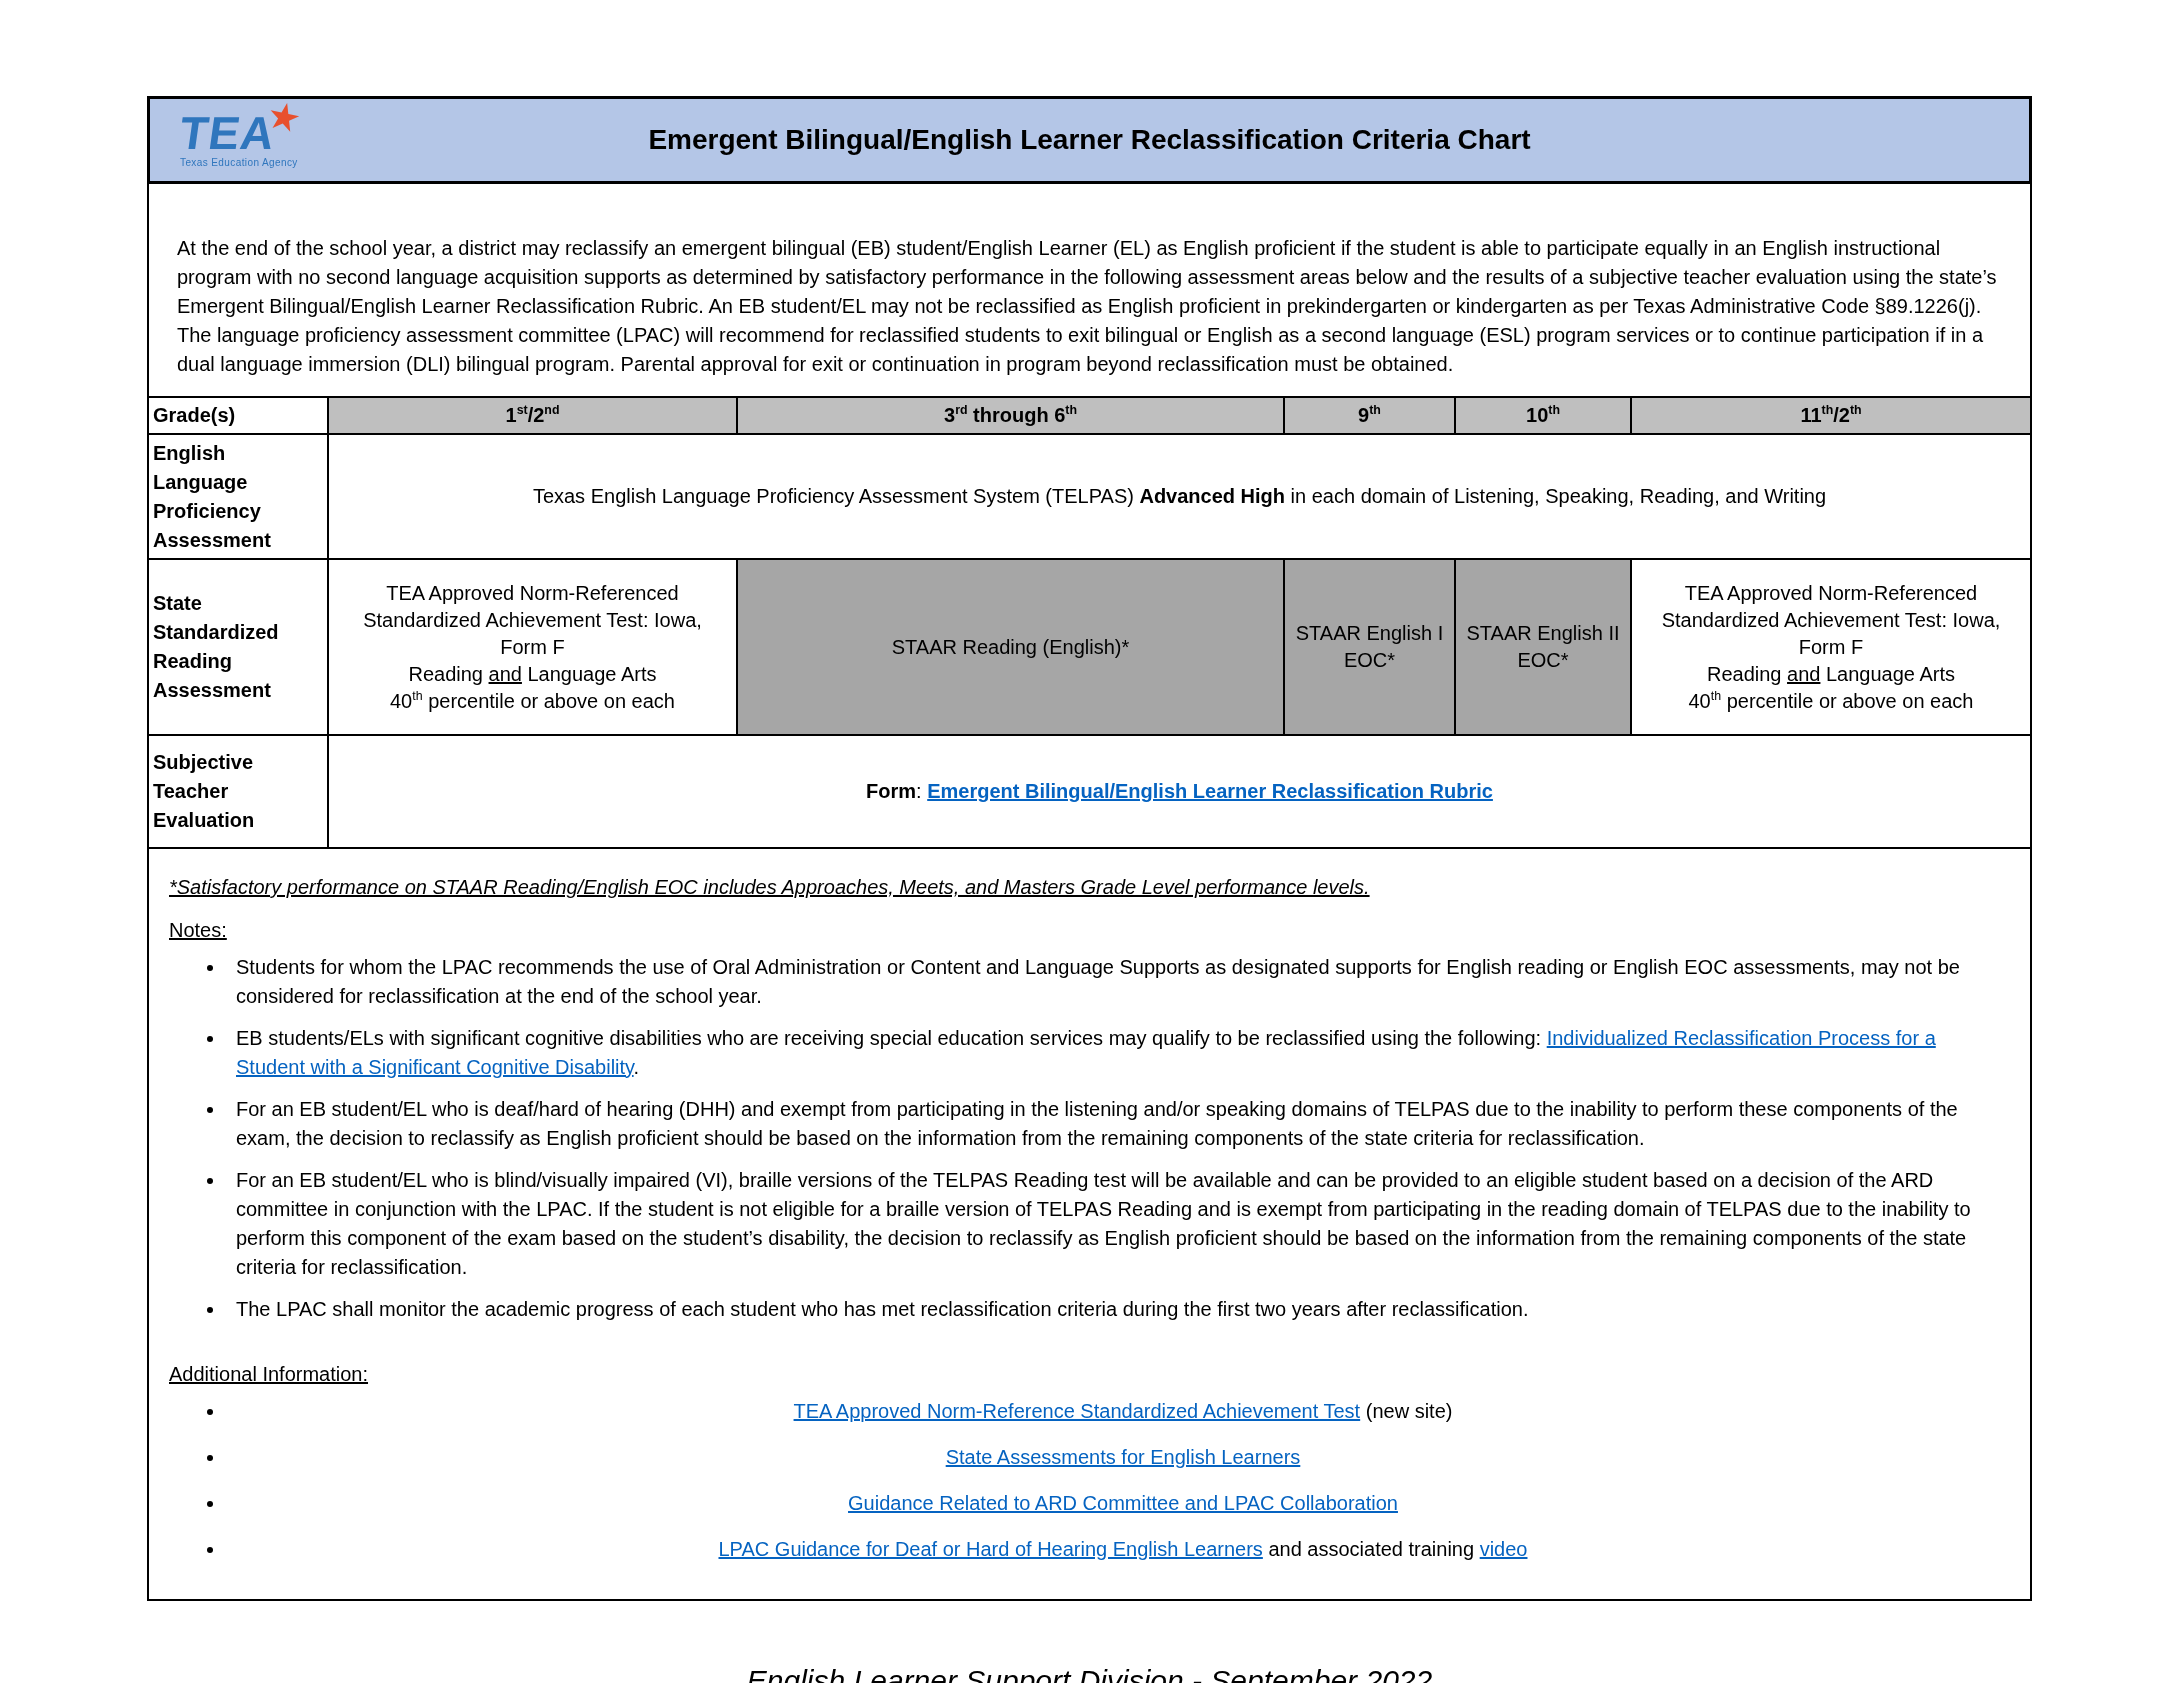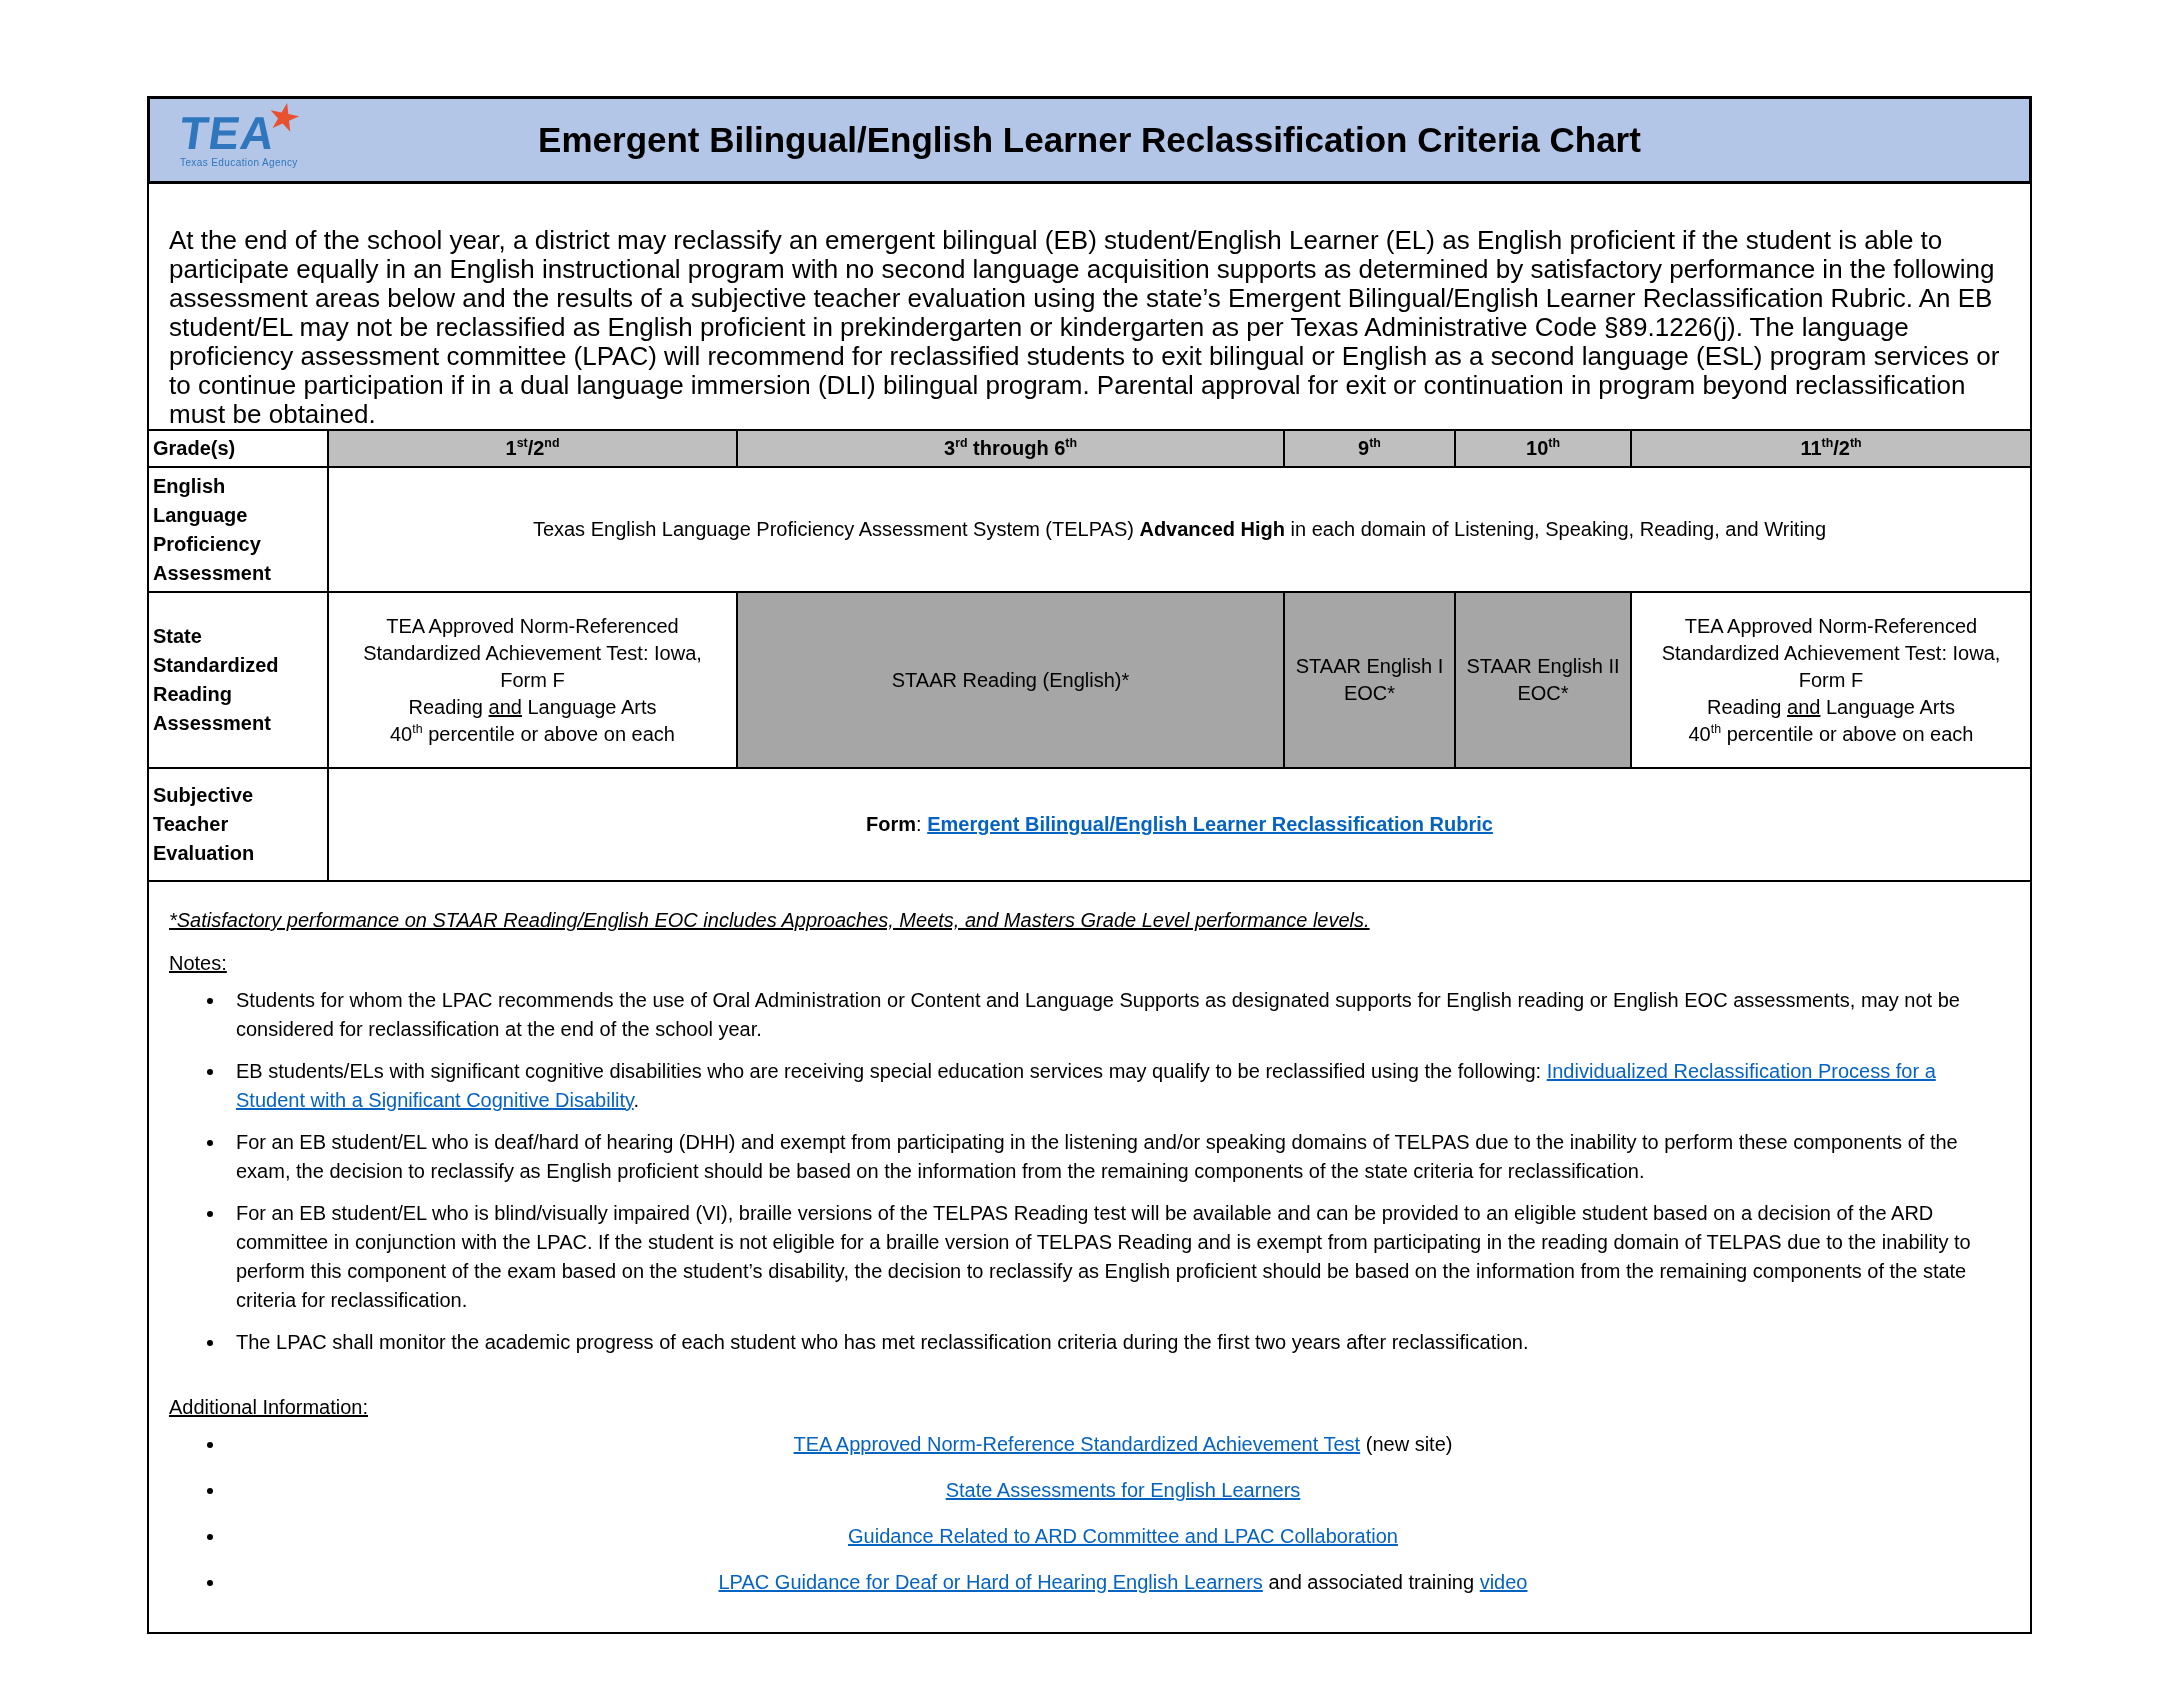--- a/index.html
+++ b/index.html
@@ -10,26 +10,26 @@
   
   .doc-header{box-sizing:border-box;width:100%;height:88px;background:#b4c6e7;
     border:3px solid #000;position:relative;display:flex;align-items:center;justify-content:center;}
   .logo{position:absolute;left:30px;top:9px;width:129px;}
   .logo-row{position:relative;height:51px;}
   .logo-text{display:inline-block;font-weight:bold;font-size:46px;line-height:50px;
     color:#2f76bd;transform:skewX(-8deg);letter-spacing:1px;}
   .logo-star{position:absolute;left:87px;top:-10px;font-size:38px;color:#e8502e;
     transform:rotate(12deg);line-height:1;}
   .logo-sub{font-size:10px;color:#2f76bd;margin-top:-2px;letter-spacing:0.4px;}
-  .title{font-size:35px;font-weight:bold;margin:0;}
+  .title{font-size:28px;font-weight:bold;margin:0;}
 
   
   .intro{box-sizing:border-box;width:100%;min-height:214px;border:2px solid #000;border-top:none;
     padding:42px 20px 0;}
-  .intro p{margin:0;font-size:26px;line-height:29px;}
+  .intro p{margin:8px;font-size:20px;line-height:29px;}
 
   
   .grid{display:grid;width:100%;box-sizing:border-box;
     grid-template-columns:180px 409px 547px 171px 176px 1fr;
     grid-template-rows:37px 125px 176px 111px;
     border:2px solid #000;border-top:none;}
   .c{border-right:2px solid #000;border-bottom:2px solid #000;box-sizing:border-box;
     display:flex;align-items:center;justify-content:center;text-align:center;
     font-size:20px;line-height:27px;padding:4px 10px;}
   .c.no-r{border-right:none;}

